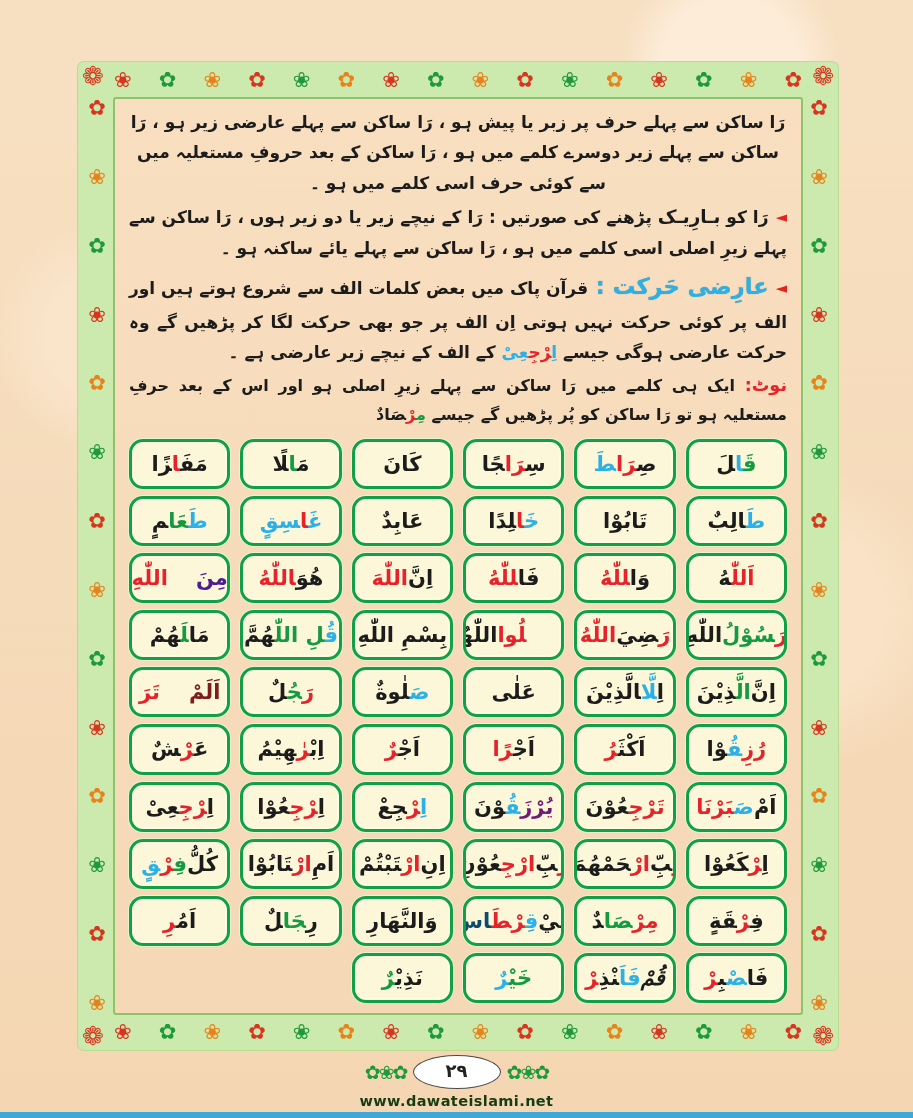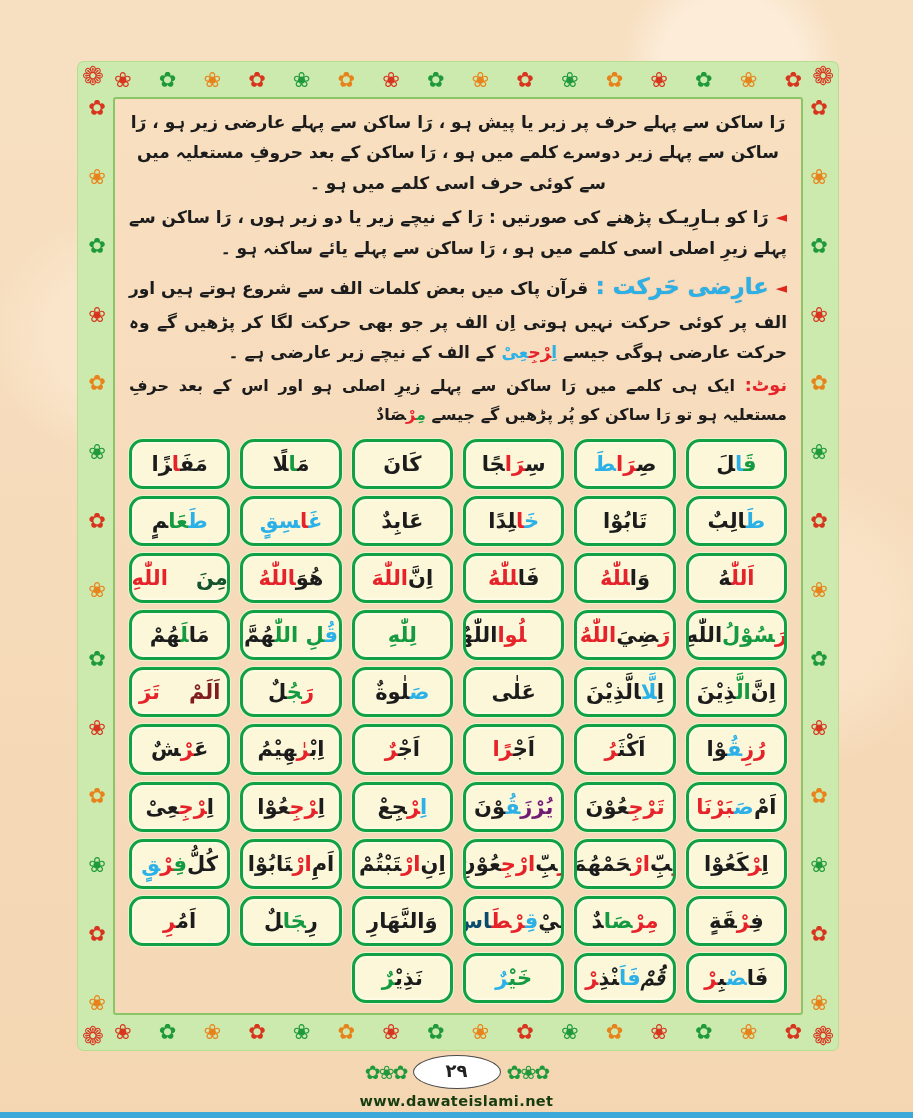--- a/index.html
+++ b/index.html
@@ -230,40 +230,40 @@
           </div>
           <div class="cell" dir="rtl">
             <span style="color: rgb(28, 28, 28);">اِنَّ </span>
             <span style="color: rgb(230, 35, 42);">اللّٰهَ</span>
           </div>
           <div class="cell" dir="rtl">
             <span style="color: rgb(28, 28, 28);">هُوَ‍</span>
             <span style="color: rgb(230, 35, 42);">‍اللّٰهُ</span>
           </div>
           <div class="cell" dir="rtl">
-            <span style="color: #14532d; margin-left: 28px;">مِنَ </span>
+            <span style="color: #4c1d95; margin-left: 28px;">مِنَ </span>
             <span style="color: rgb(230, 35, 42);">اللّٰهِ</span>
           </div>
           <div class="cell" dir="rtl">
             <span style="color: rgb(230, 35, 42);">رَ‍</span>
             <span style="color: rgb(20, 154, 65);">‍سُوْلُ </span>
             <span style="color: rgb(28, 28, 28);">اللّٰهِ</span>
           </div>
           <div class="cell" dir="rtl">
             <span style="color: rgb(230, 35, 42);">رَ‍</span>
             <span style="color: rgb(28, 28, 28);">‍ضِيَ </span>
             <span style="color: rgb(230, 35, 42);">اللّٰهُ</span>
           </div>
           <div class="cell" dir="rtl">
             <span style="color: #1d4ed8; margin-left: 36px;">قَا‍</span>
             <span style="color: rgb(230, 35, 42);">‍لُوا </span>
             <span style="color: rgb(28, 28, 28);">اللّٰهُمَّ</span>
           </div>
           <div class="cell" dir="rtl">
-            <span style="color: rgb(20, 154, 65);">لِلّٰهِ</span>
+            <span style="color: rgb(28, 28, 28);">بِسْمِ اللّٰهِ</span>
           </div>
           <div class="cell" dir="rtl">
             <span style="color: rgb(43, 176, 232);">قُ‍</span>
             <span style="color: rgb(20, 154, 65);">‍لِ اللّٰ‍</span>
             <span style="color: rgb(28, 28, 28);">‍هُمَّ</span>
           </div>
           <div class="cell" dir="rtl">
             <span style="color: rgb(28, 28, 28);">مَا‍</span>
             <span style="color: rgb(20, 154, 65);">‍لَ‍</span>
             <span style="color: rgb(28, 28, 28);">‍هُمْ</span>

